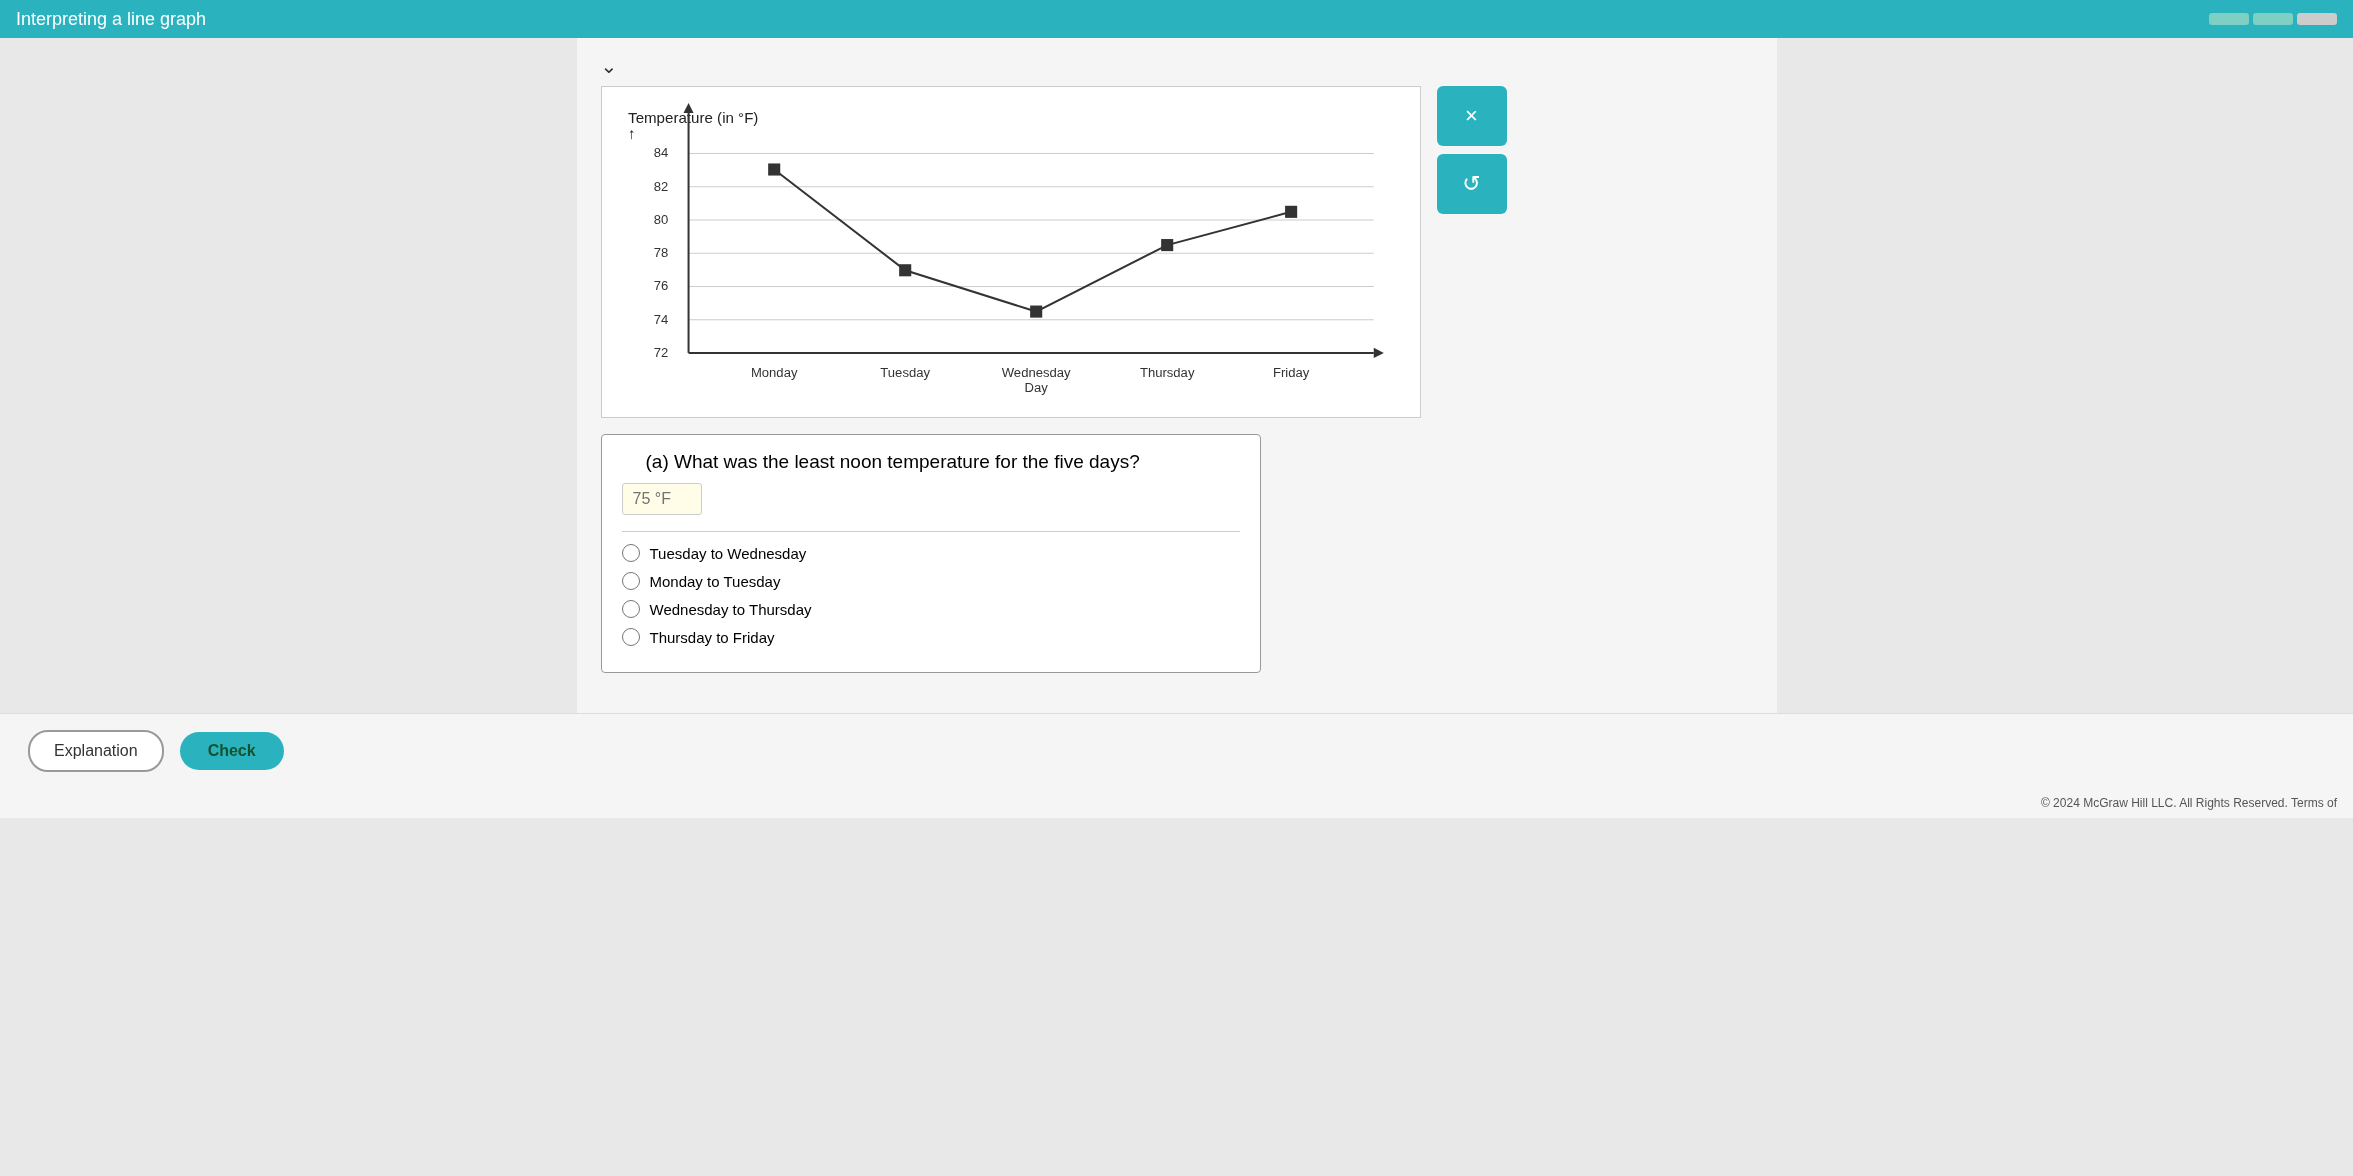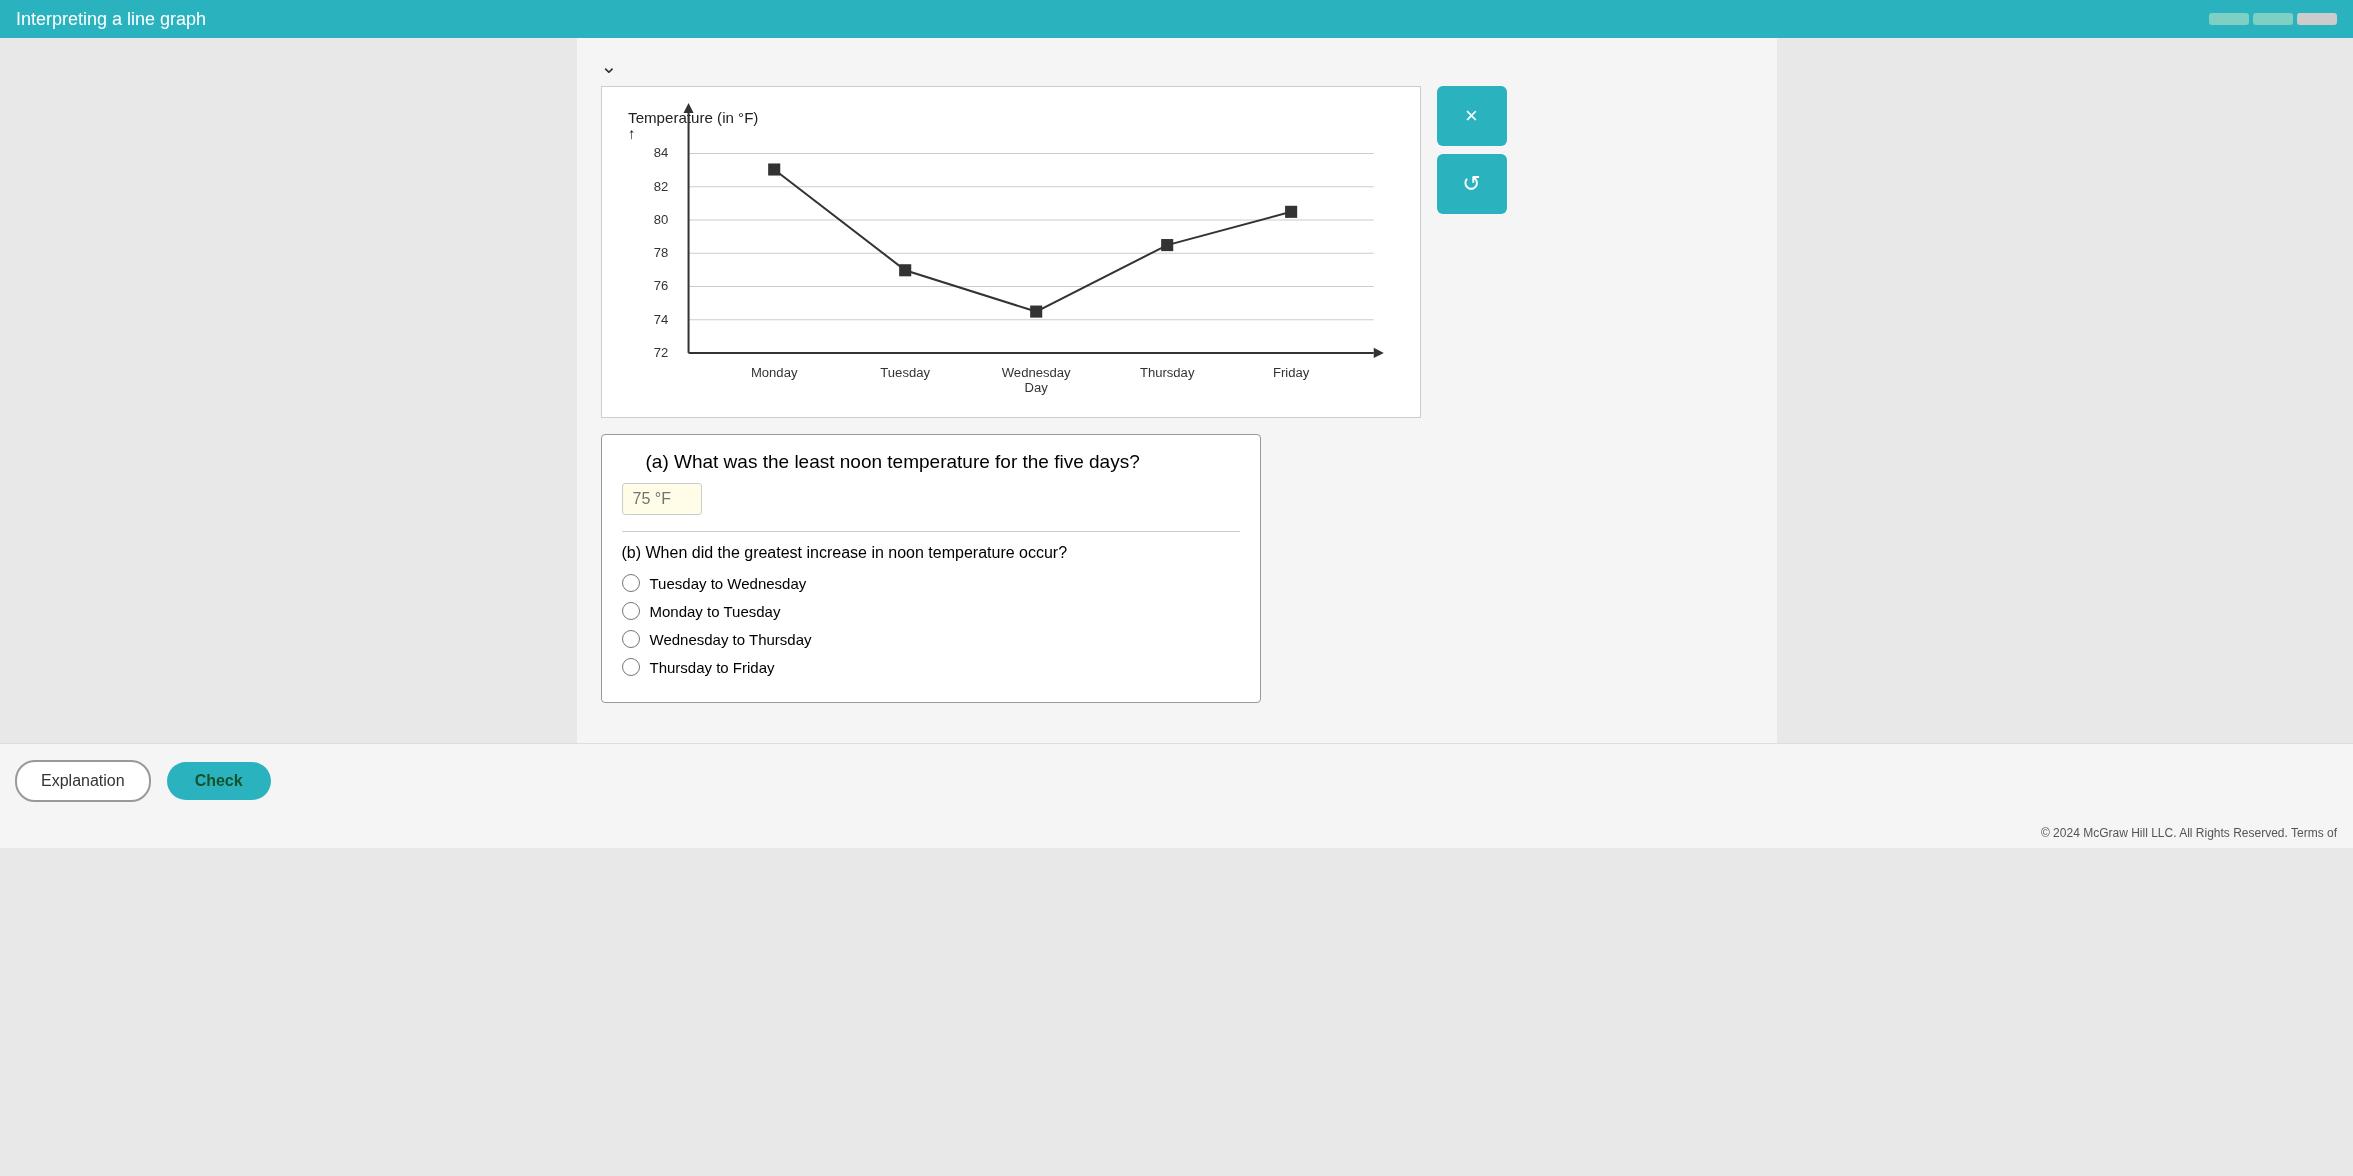--- a/index.html
+++ b/index.html
@@ -134,21 +134,21 @@
       height: 60px;
       cursor: pointer;
       display: flex;
       align-items: center;
       justify-content: center;
     }
     .bottom-bar {
       display: flex;
       align-items: center;
       gap: 16px;
-      padding: 16px 15px;
+      padding: 16px 28px;
       background: #f5f5f5;
       border-top: 1px solid #ddd;
     }
     .btn-explanation {
       background: white;
       border: 2px solid #999;
       border-radius: 20px;
       padding: 10px 24px;
       font-size: 16px;
       cursor: pointer;
@@ -257,21 +257,20 @@
       <div class="question-box">
         
         <div class="question-text">(a) What was the least noon temperature for the five days?</div>
         <div class="answer-input-area">
           <span>75 °F</span>
         </div>
 
         <hr class="question-separator">
 
         
-        <div class="question-b-text">(b) When did the greatest increase in noon temperature occur?</div>
 
         <label class="radio-option">
           <input type="radio" name="greatest-increase" style="">
           <span>Tuesday to Wednesday</span>
         </label>
         <label class="radio-option">
           <input type="radio" name="greatest-increase" style="">
           <span>Monday to Tuesday</span>
         </label>
         <label class="radio-option">

